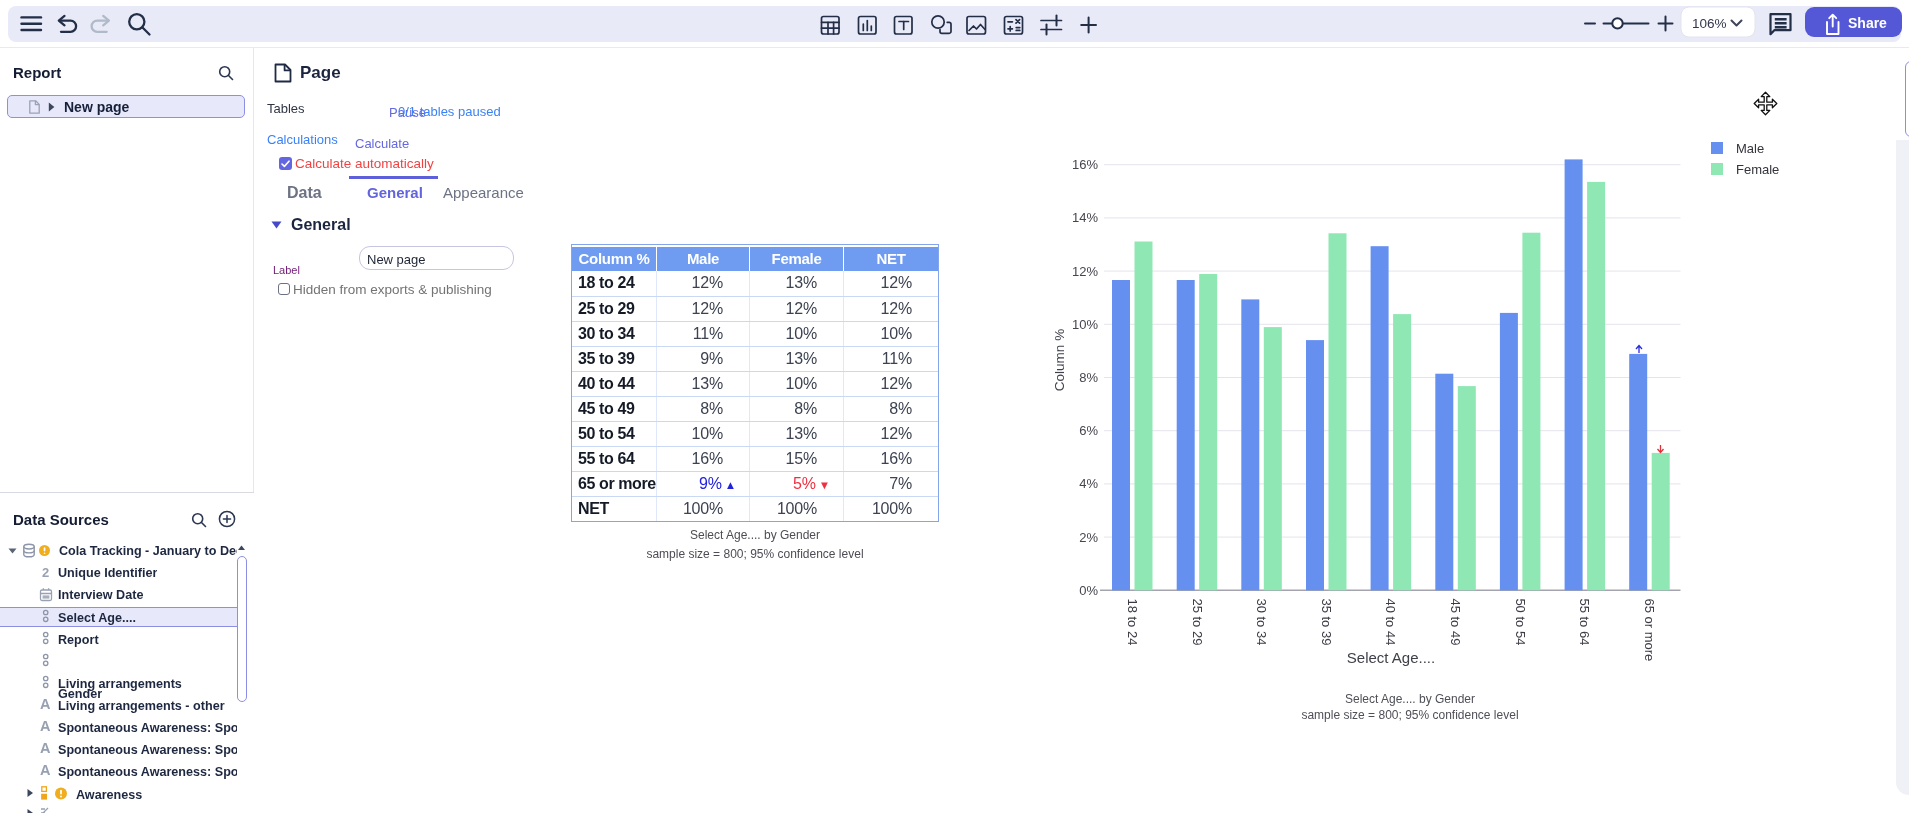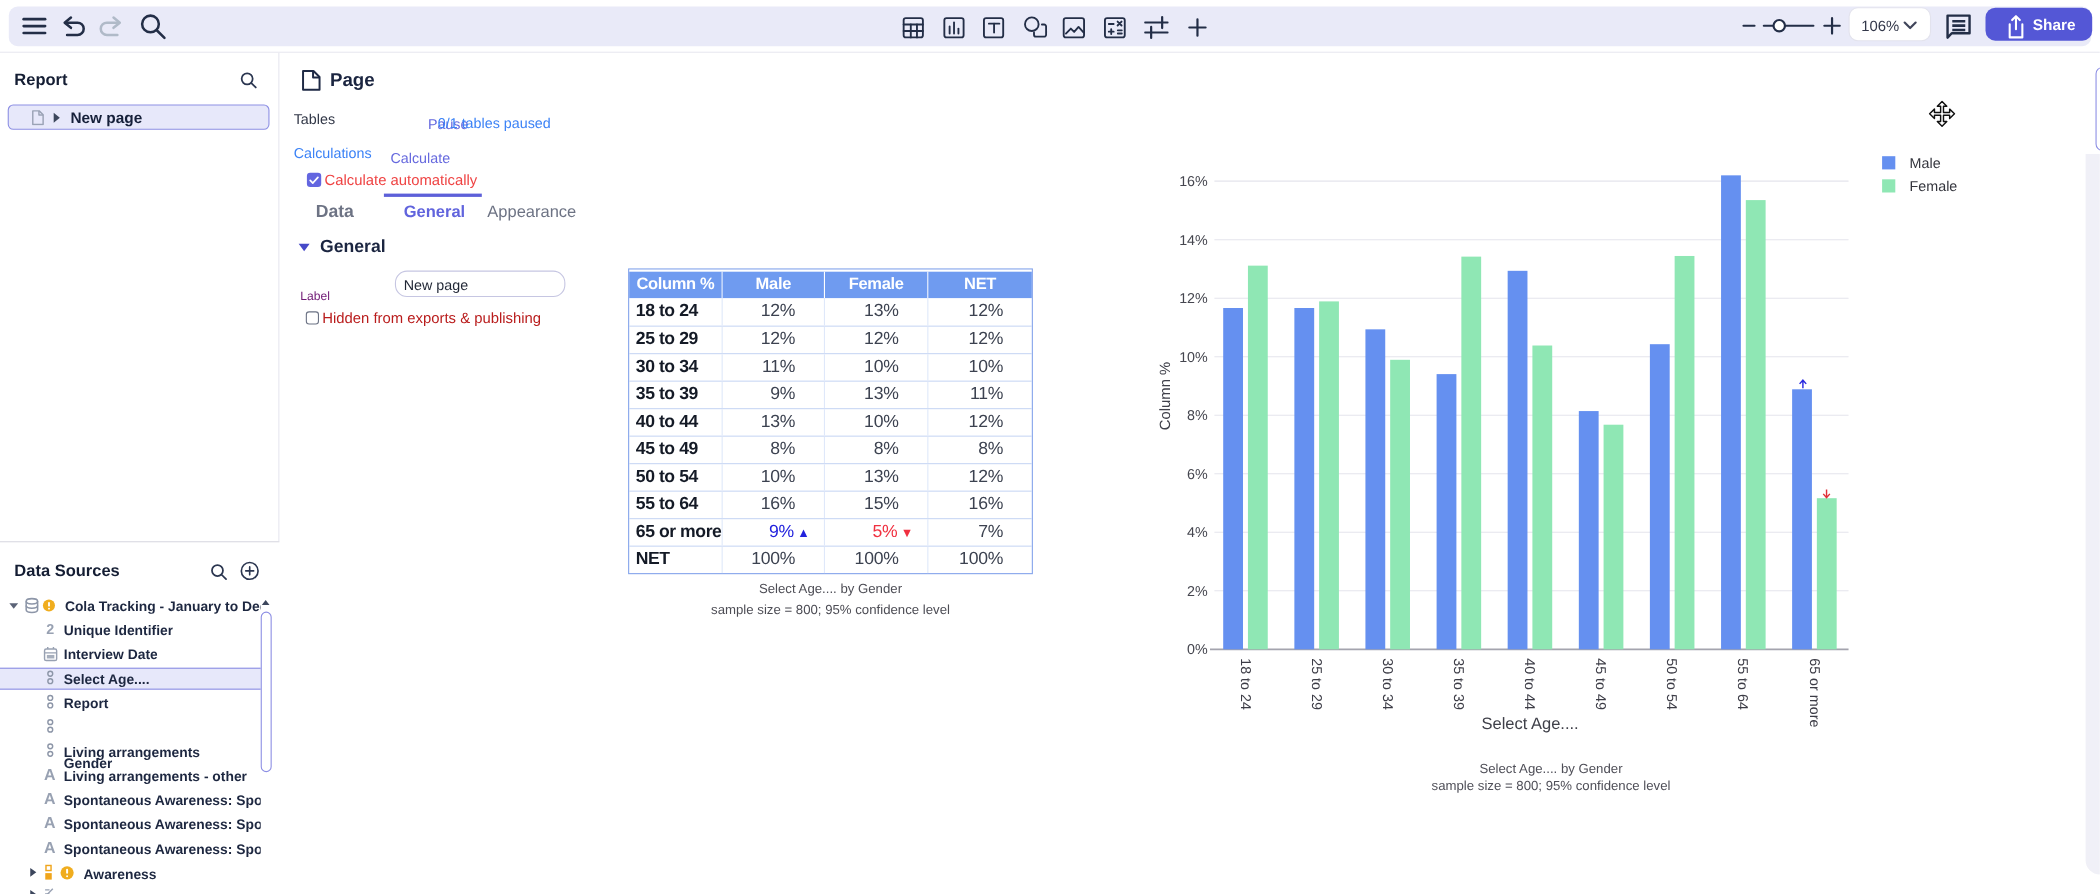--- a/index.html
+++ b/index.html
@@ -231,21 +231,21 @@
 <svg class="abs" style="left:271px; top:221px;" width="11" height="8" viewBox="0 0 11 8">
     <path d="M0.5 0.5 h10 l-5 7 z" fill="#4649c8"></path>
   </svg>
 <div class="abs" style="left:291px; top:216px; font-size:16px; font-weight:bold; color:#1b2540;">General</div>
 
 <div class="abs" style="left:273px; top:251px; font-size:11px; color:#701a75;margin-top:13px;">Label</div>
 <div class="abs" style="left:359px; top:246px; width:155px; height:24px; border:1px solid #c6c6e2; border-radius:11px; background:#fff;"></div>
 <div class="abs" style="left:367px; top:252px; font-size:13px; color:#1f2534;">New page</div>
 
 <div class="abs" style="left:278px; top:283px; width:12px; height:12px; background:#fff; border:1.5px solid #6b7284; border-radius:3px;"></div>
-<div class="abs" style="left:293px; top:282px; font-size:13.5px; color:#b91c1c;">Hidden from exports &amp; publishing</div>
+<div class="abs" style="left:293px; top:282px; font-size:13.5px; color:#737373;">Hidden from exports &amp; publishing</div>
 
 <style>
   #tbl { position:absolute; left:571px; top:244px; width:368px; border:1.5px solid #84a4ec; background:#fff; }
   #tbl .hd { display:flex; height:23.5px; margin-top:2px; }
   #tbl .hd div { background:#6f9bf0; color:#fff; font-weight:bold; font-size:15px; letter-spacing:-0.3px; text-align:center; line-height:23.5px; border-right:1.5px solid #fff; white-space:nowrap; }
   #tbl .hd div:last-child { border-right:none; }
   #tbl .tr { display:flex; height:25.1px; border-top:1px solid #c9d8f4; font-size:16px; white-space:nowrap; }
   #tbl .tr > div { line-height:24px; border-right:1px solid #dfe8fa; overflow:hidden; }
   #tbl .tr > div:last-child { border-right:none; }
   #tbl .lb { font-weight:bold; color:#141a26; padding-left:6px; letter-spacing:-0.4px; }

